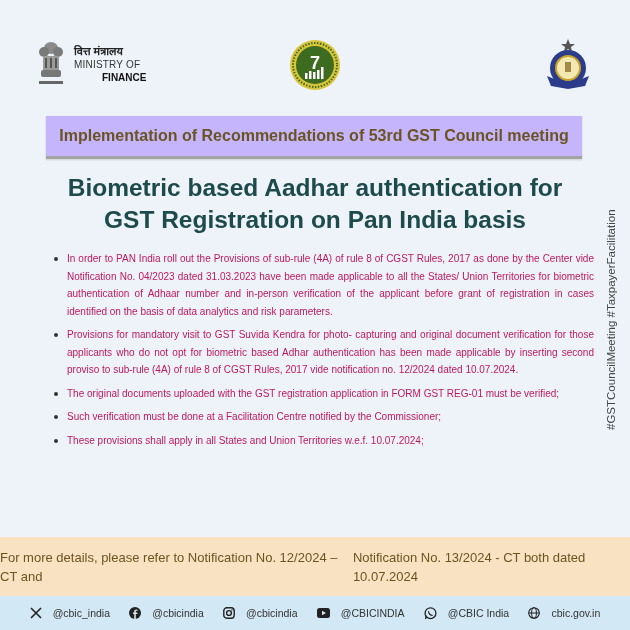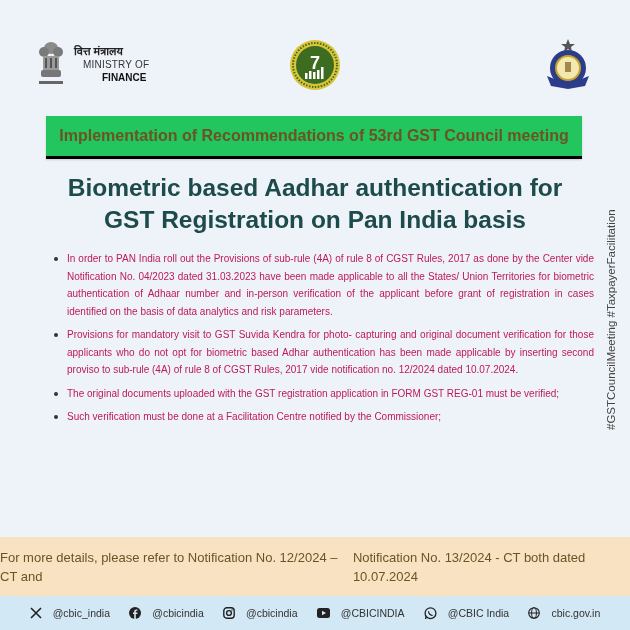--- a/index.html
+++ b/index.html
@@ -9,30 +9,30 @@
     font-family:"Liberation Sans", "DejaVu Sans", sans-serif;
   }
   .page { position:absolute; left:0; top:0; width:630px; height:458px; }
 
   
   .mof { position:absolute; left:36px; top:38px; display:flex; align-items:center; gap:8px; }
   .emblem { width:30px; height:52px; position:relative; }
   .emblem svg { display:block; }
   .mof-text { display:flex; flex-direction:column; line-height:13px; }
   .mof-hindi { font-size:11px; color:#222; font-weight:bold; }
-  .mof-l1 { font-size:10px; color:#333; letter-spacing:0.2px;margin-left:9px; }
+  .mof-l1 { font-size:10px; color:#333; letter-spacing:0.2px; }
   .mof-l2 { font-size:10px; color:#111; font-weight:bold;margin-left:28px; }
 
   .seven-logo { position:absolute; left:289px; top:39px; width:52px; height:52px; }
   .cbic-logo { position:absolute; left:543px; top:38px; width:50px; height:54px; }
 
   
   .banner {
     position:absolute; left:46px; top:116px; width:536px; height:40px;
-    background:#22c55e; border-bottom:3px solid #000000;
+    background:#c4b5fd; border-bottom:3px solid #a3a3a3;
     box-shadow:0 1px 2px rgba(0,0,0,0.15);
     display:flex; align-items:center; justify-content:center;
   }
   .banner-text { font-size:16px; font-weight:bold; color:#6b5422; }
 
   
   .title {
     position:absolute; left:30px; width:570px; top:172px;
     text-align:center; font-size:24.5px; font-weight:bold; color:#1d4a4a;
     line-height:32px;
@@ -127,20 +127,21 @@
   <div class="title">
     <div>Biometric based Aadhar authentication for</div>
     <div>GST Registration on Pan India basis</div>
   </div>
 
   <ul class="bullets">
     <li>In order to PAN India roll out the Provisions of sub-rule (4A) of rule 8 of CGST Rules, 2017 as done by the Center vide Notification No. 04/2023 dated 31.03.2023 have been made applicable to all the States/ Union Territories  for biometric authentication of Adhaar number and in-person verification of the applicant before grant of registration in cases identified on the basis of data analytics and risk parameters.</li>
     <li>Provisions for mandatory visit to GST Suvida Kendra for photo- capturing and original document verification for those applicants who do not opt for biometric based Adhar authentication has been made applicable by inserting second proviso to sub-rule (4A) of rule 8 of CGST Rules, 2017 vide notification no. 12/2024 dated 10.07.2024.</li>
     <li>The original documents uploaded with the GST registration application in FORM GST REG-01 must be verified;</li>
     <li>Such verification must be done at a Facilitation Centre notified by the Commissioner;</li>
+    <li>These provisions shall apply in all States and Union Territories w.e.f. 10.07.2024;</li>
   </ul>
 
   <div class="hashtag">#GSTCouncilMeeting #TaxpayerFacilitation</div>
 
   <div class="note">
     <div class="note-line">For more details, please refer to Notification No. 12/2024 – CT and</div>
     <div class="note-line">Notification No. 13/2024 - CT both dated 10.07.2024</div>
   </div>
 
   <div class="social">

